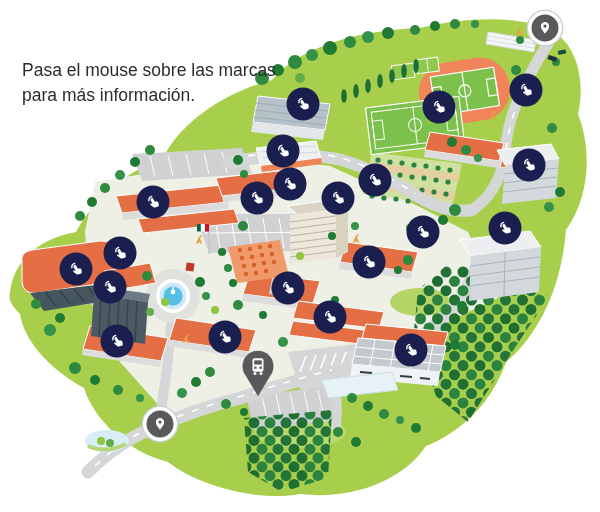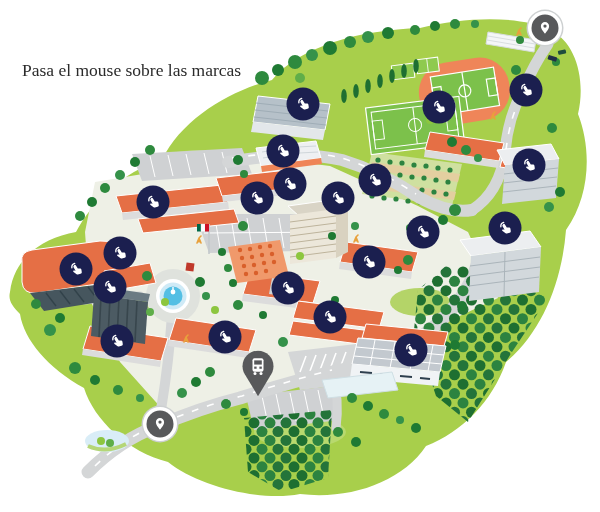--- a/index.html
+++ b/index.html
@@ -1,17 +1,17 @@
 <!DOCTYPE html>
 <html><head>
 <meta charset="utf-8">
 <style>
   html,body{margin:0;padding:0;background:#fff;}
   .stage{position:relative;width:600px;height:512px;background:#fff;overflow:hidden;
-         font-family:Liberation Serif, serif;}
+         font-family:Liberation Sans, sans-serif;}
   .map-svg{position:absolute;left:0;top:0;}
   .instructions{position:absolute;left:22px;top:58px;width:290px;
     font-size:17.5px;line-height:1.42;color:var(--text-color,#2b2b2b);}
   .marker-layer{position:absolute;left:0;top:0;width:600px;height:512px;pointer-events:none;}
   .hover-marker{position:absolute;width:33px;height:33px;border-radius:50%;
     background:var(--marker-color,#1b1f4f);display:flex;align-items:center;justify-content:center;
     transform:translate(-50%,-50%);cursor:pointer;pointer-events:auto;}
   .pin-marker{position:absolute;width:27px;height:27px;border-radius:50%;
     background:var(--pin-color,#58595b);display:flex;align-items:center;justify-content:center;
     box-shadow:0 0 0 3.5px #fff,0 0 0 5px #cdd0d1;transform:translate(-50%,-50%);
@@ -600,20 +600,21 @@
     <path d="M199,238 l0,4 m0,-4 l-2,5 m2,-5 l2,5 m0,-7 l-2,2"></path>
     <path d="M356,237 l0,4 m0,-4 l-2,5 m2,-5 l2,5 m0,-7 l-2,2"></path>
     <path d="M493,114 l0,4 m0,-4 l-2,5 m2,-5 l2,5 m0,-7 l-2,2"></path>
     <path d="M519,30 l0,4 m0,-4 l-2,5 m2,-5 l2,5 m0,-7 l-2,2"></path>
     <path d="M186,337 l0,4 m0,-4 l-2,5 m2,-5 l2,5 m0,-7 l-2,2"></path>
   </g>
 </svg>
 
 <div class="instructions">
   <div>Pasa el  mouse sobre las marcas</div>
+  <div>para más información.</div>
 </div>
 
 <div class="marker-layer" id="marker-layer">
       <div class="hover-marker" style="left: 303px; top: 104px;">
     <svg width="19" height="19" viewBox="0 0 24 24">
       <g transform="rotate(-14 12 12)">
         <path d="M7.3 9.2 A5.1 5.1 0 0 1 12.1 4.8" fill="none" stroke="#fff" stroke-width="1.7" stroke-linecap="round"></path>
         <path fill="#fff" d="M11.1 6.6c.8-.25 1.65.2 1.9 1l1.35 4.3 2.5.5c1 .2 1.7 1.1 1.6 2.1l-.3 2.9c-.1 1.1-1 1.9-2.1 1.9h-3.3c-.6 0-1.2-.26-1.6-.72l-3.1-3.5c-.45-.5-.4-1.27.1-1.7.4-.37 1-.4 1.5-.1l1.3.8-1.4-5.1c-.22-.8.25-1.63 1.05-1.87z"></path>
       </g>
     </svg>

